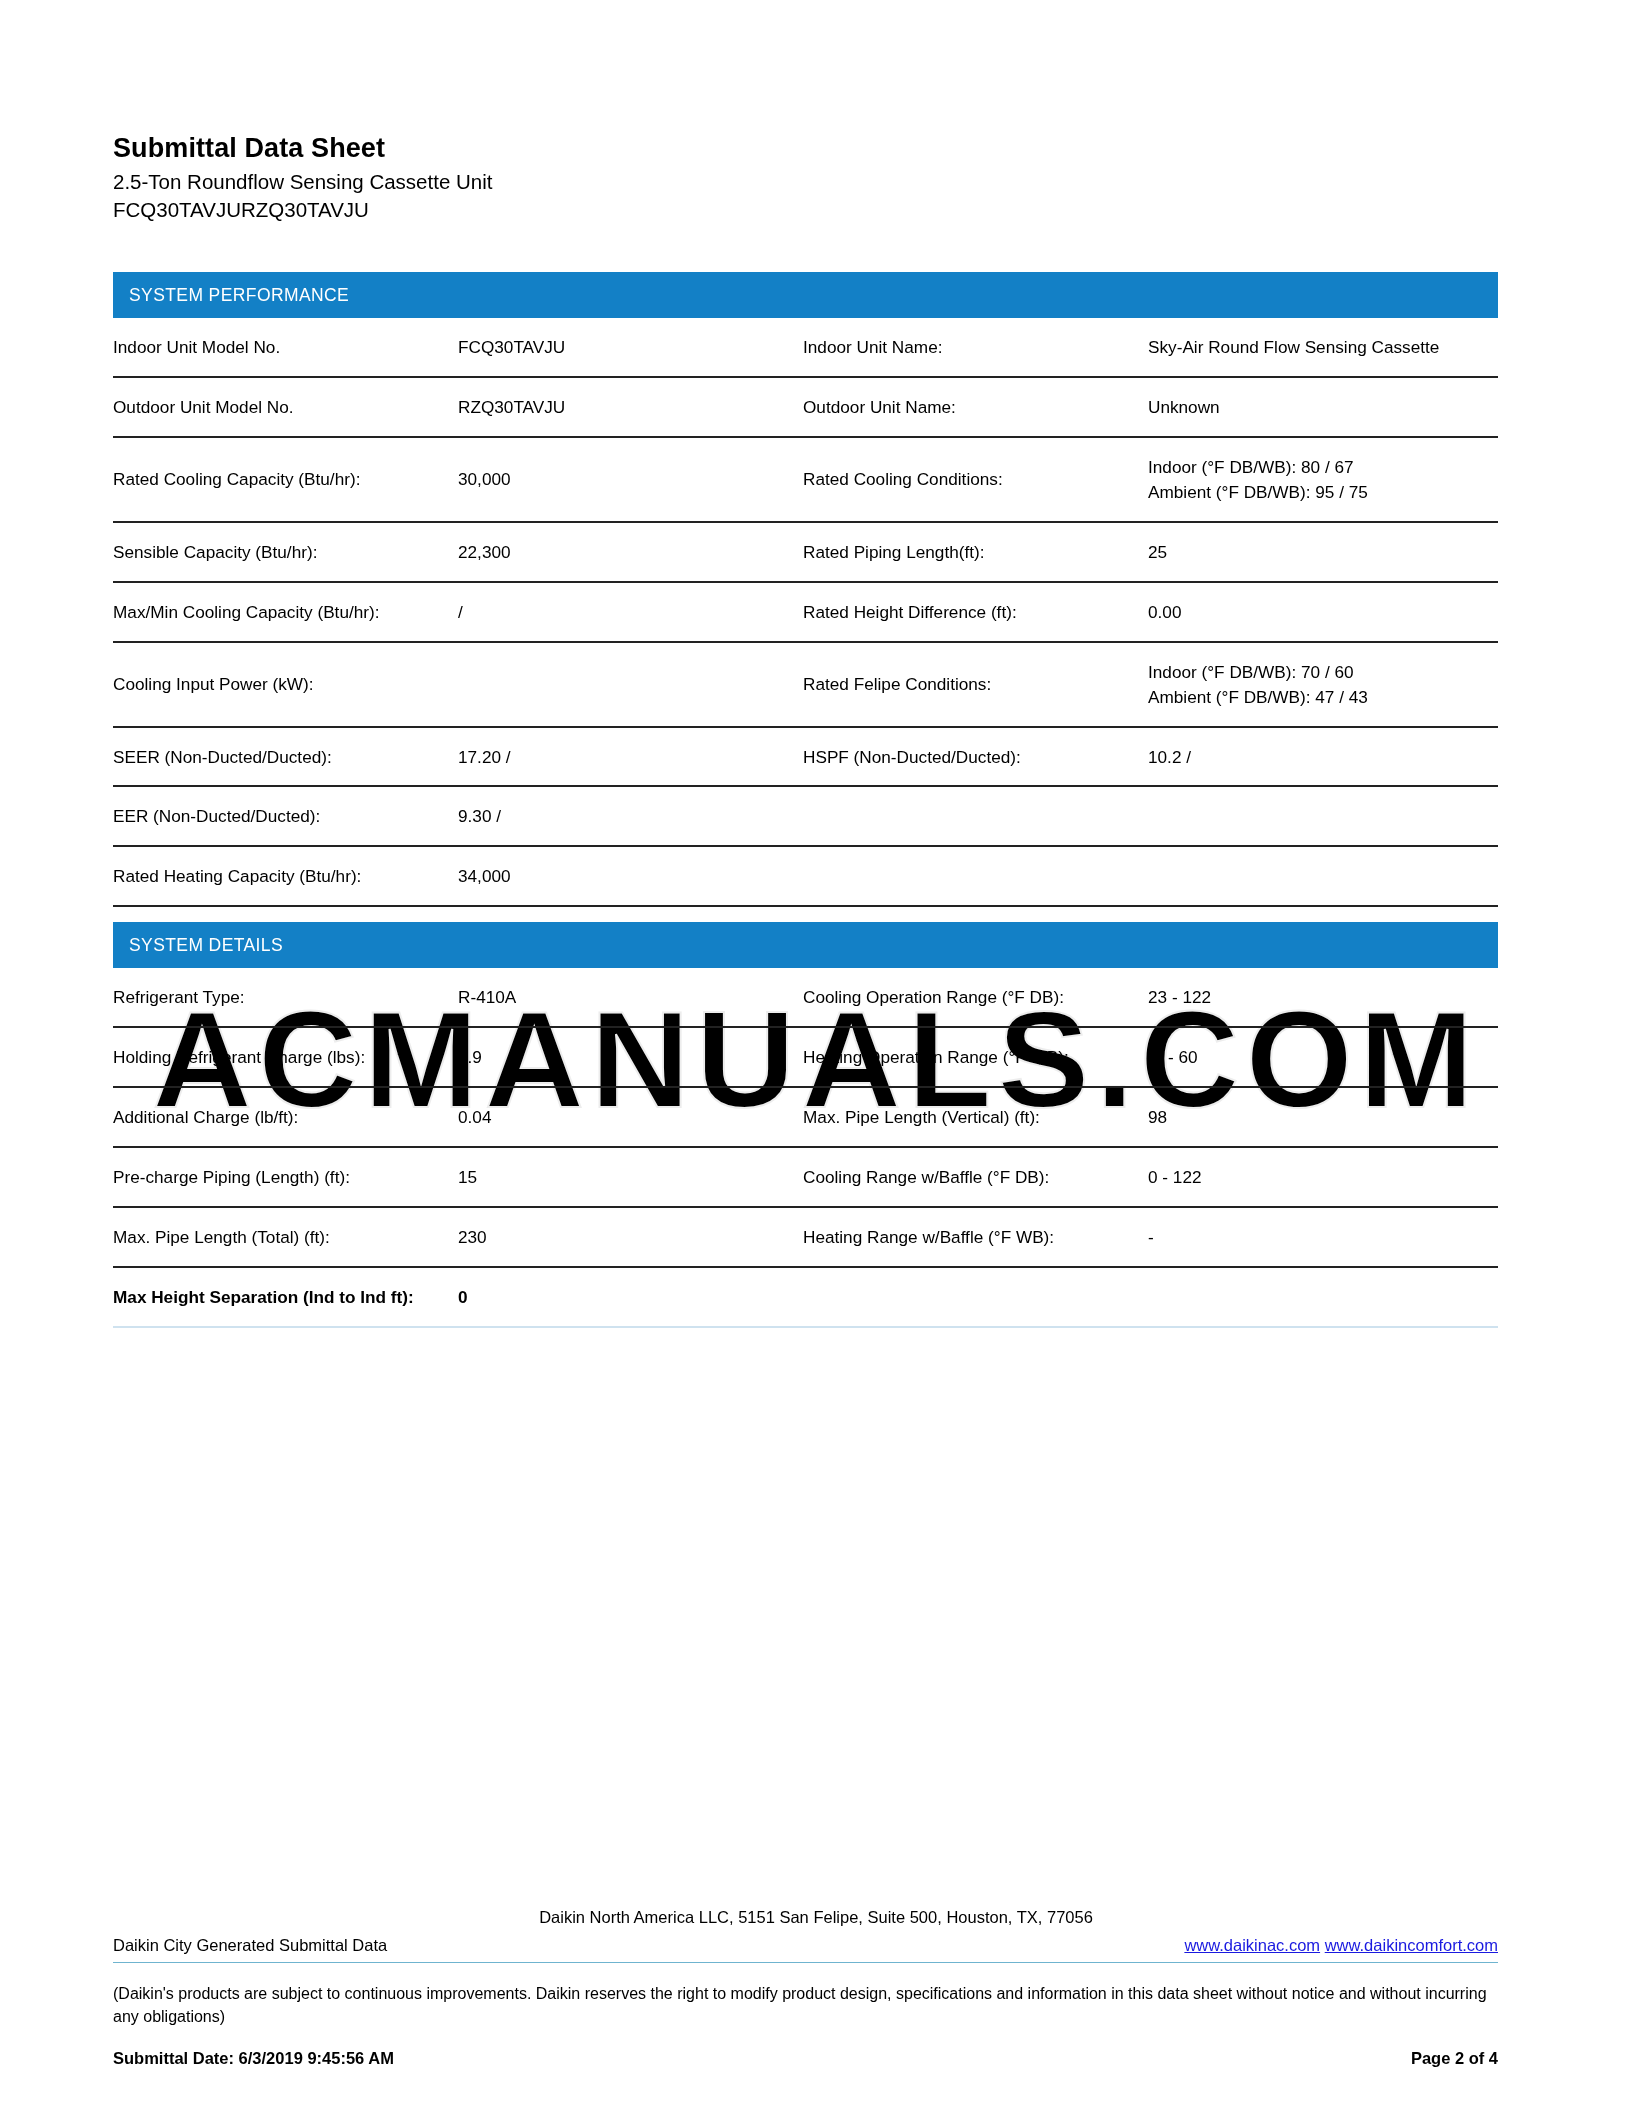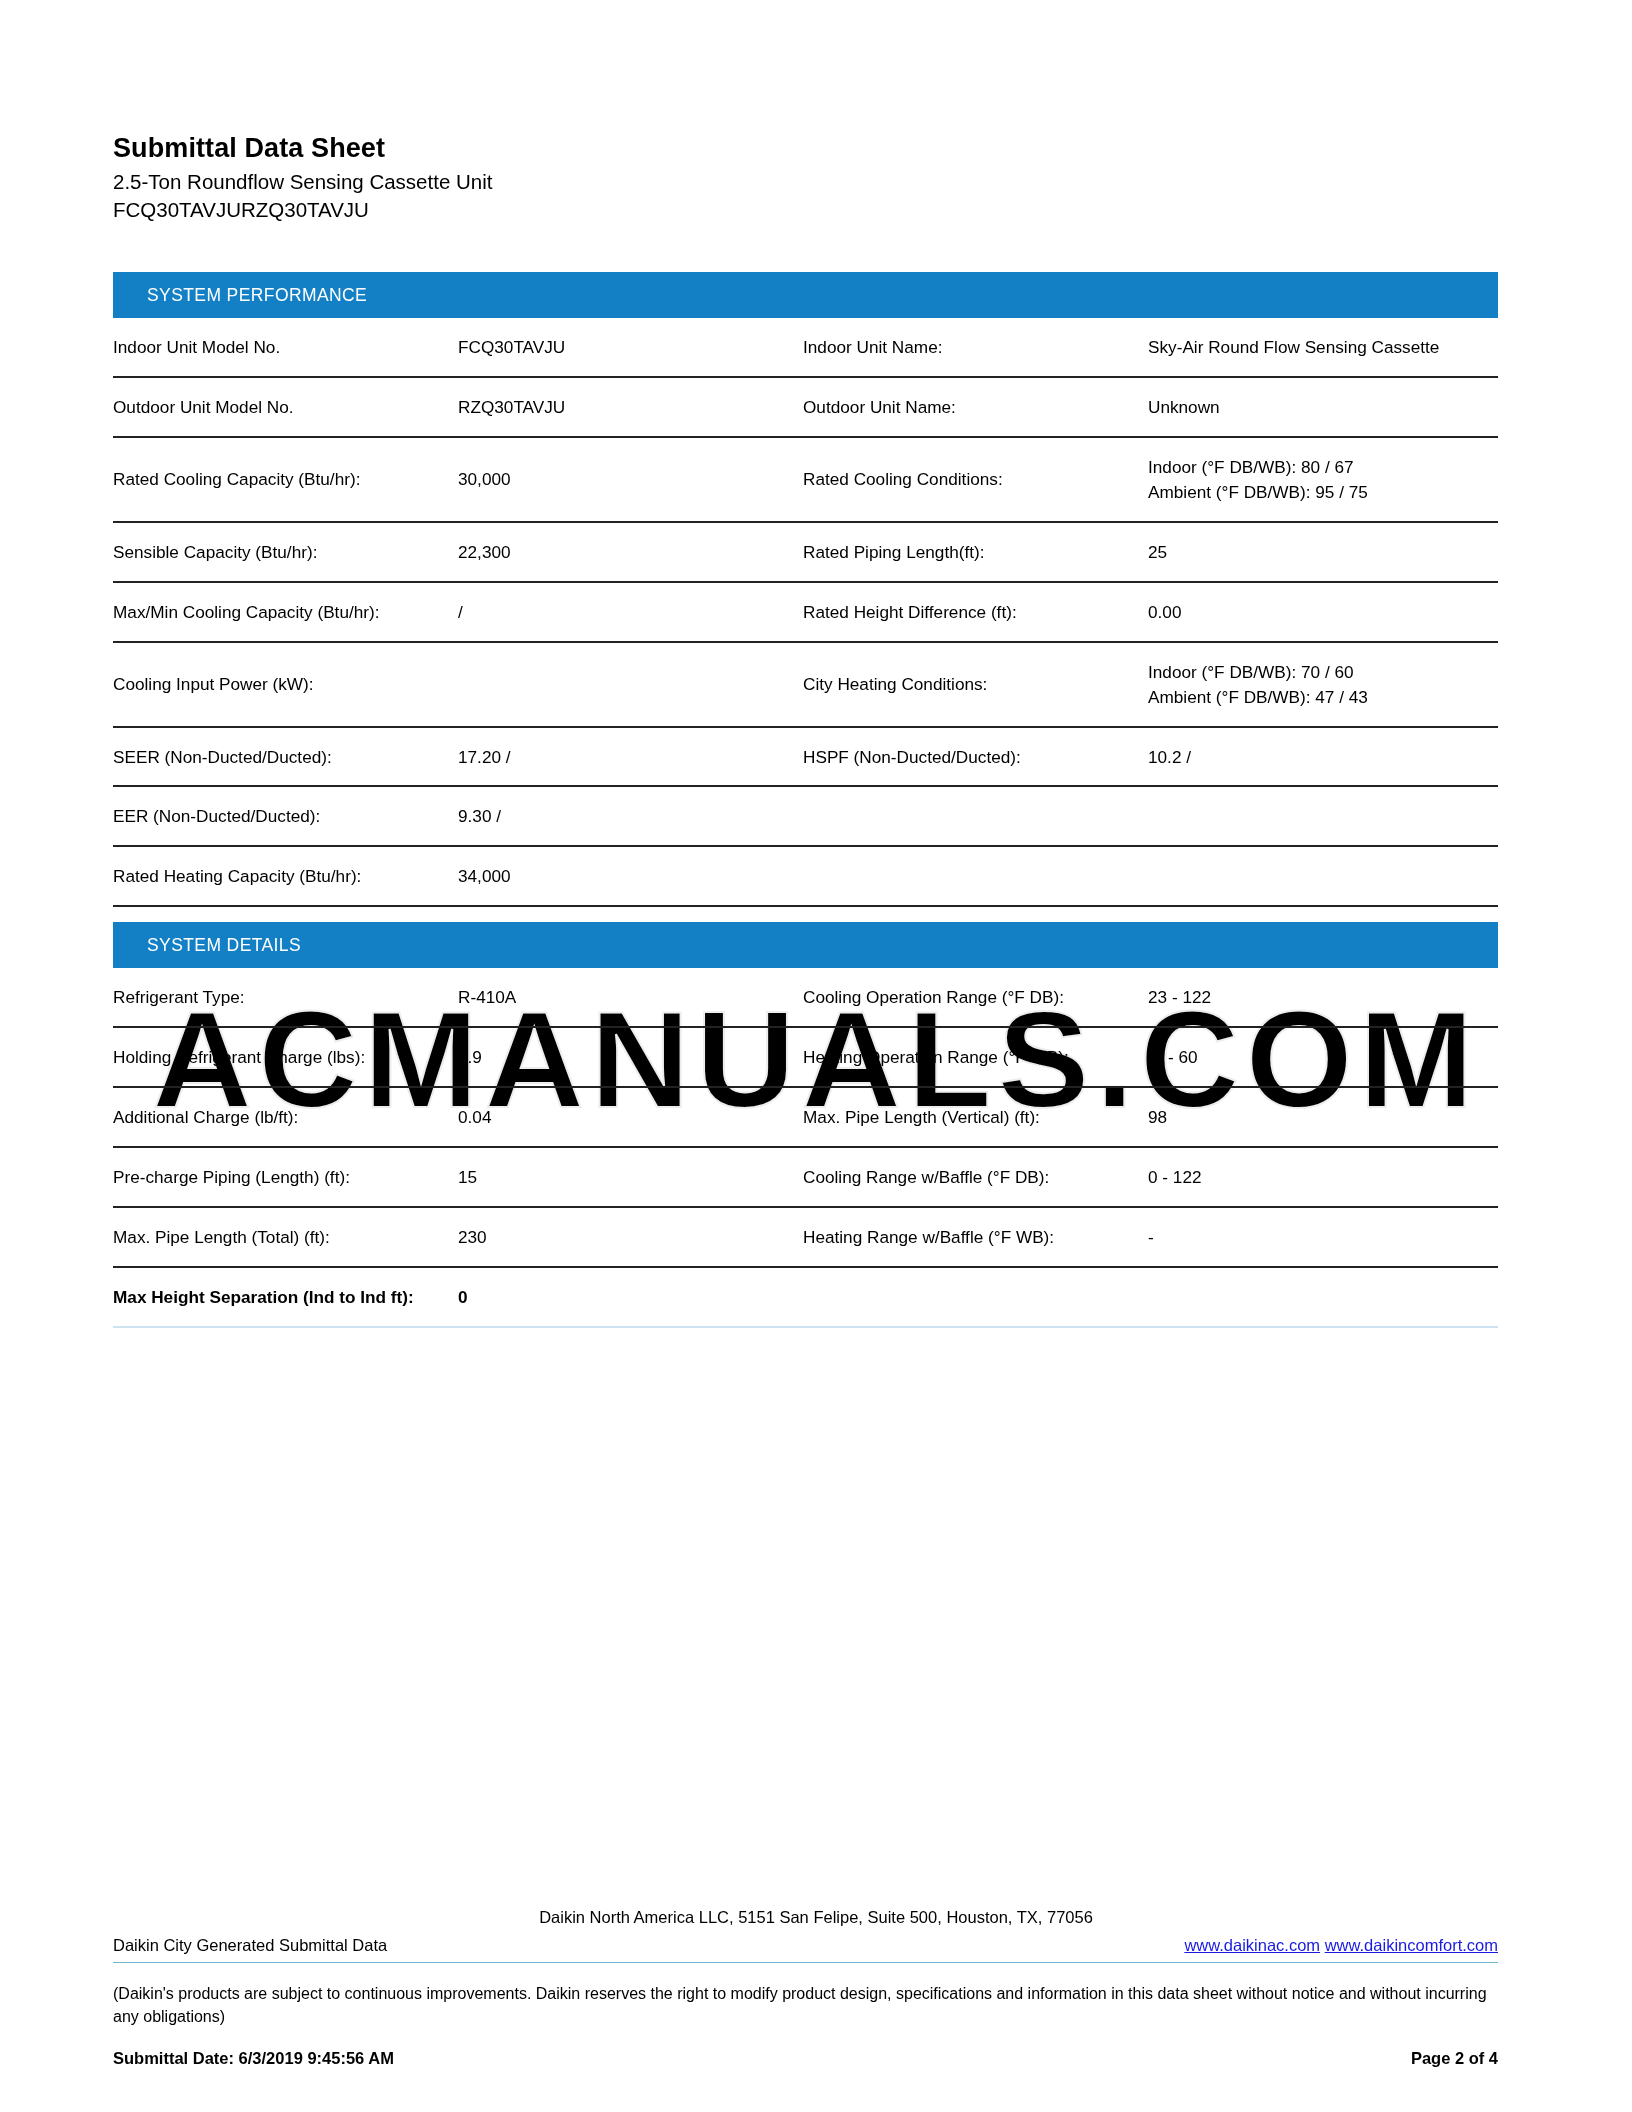--- a/index.html
+++ b/index.html
@@ -78,21 +78,21 @@
   .section-perf { top: 272px; }
   .section-details { top: 922px; }
 
   .section-bar {
     background: #1380c6;
     color: #ffffff;
     font-size: 17.5px;
     letter-spacing: 0.4px;
     height: 46px;
     line-height: 46px;
-    padding-left: 34px;
+    padding-left: 16px;
     box-sizing: border-box;
   }
 
   table.spec {
     width: 100%;
     border-collapse: collapse;
     table-layout: fixed;
     background: transparent;
   }
   table.spec tr {
@@ -243,21 +243,21 @@
         </tr>
         <tr>
           <td class="c1">Max/Min Cooling Capacity (Btu/hr):</td>
           <td class="c2">/</td>
           <td class="c3">Rated Height Difference (ft):</td>
           <td class="c4">0.00</td>
         </tr>
         <tr>
           <td class="c1">Cooling Input Power (kW):</td>
           <td class="c2"></td>
-          <td class="c3">City Heating Conditions:</td>
+          <td class="c3">Rated Felipe Conditions:</td>
           <td class="c4">
             <span class="ml">Indoor (°F DB/WB): 70 / 60</span>
             <span class="ml">Ambient (°F DB/WB): 47 / 43</span>
           </td>
         </tr>
         <tr>
           <td class="c1">SEER (Non-Ducted/Ducted):</td>
           <td class="c2">17.20 /</td>
           <td class="c3">HSPF (Non-Ducted/Ducted):</td>
           <td class="c4">10.2 /</td>

